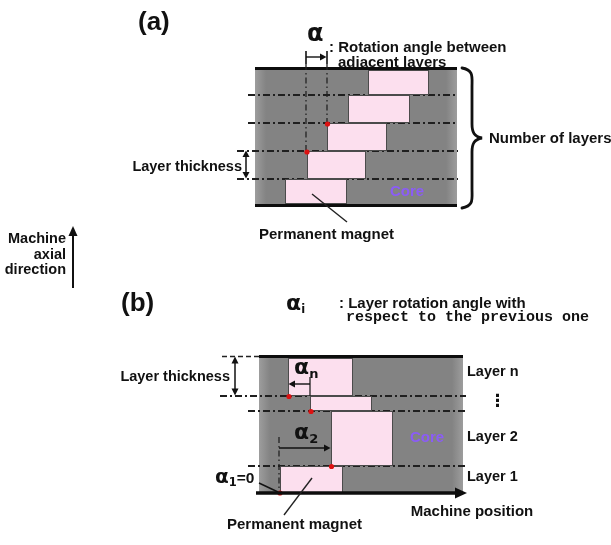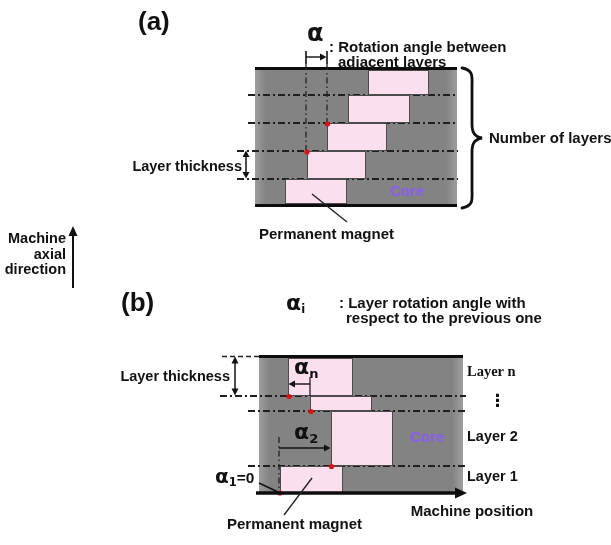--- a/index.html
+++ b/index.html
@@ -60,21 +60,21 @@
 
   <div class="abs t15" style="left:489px;top:130px;">Number of layers</div>
 
   <div class="abs panel-label" style="left:121px;top:289px;">(b)</div>
 
   <span class="abs" style="left:286px;top:292px;">
     <span class="alpha-med">α</span><span class="sub2">i</span>
   </span>
   <div class="abs" style="left:311px;top:295px;margin-left:28px;">
     <div class="t15">: Layer rotation angle with</div>
-    <div class="t15" style="padding-left:7px;">respect to the previous one</div>
+    <div class="t15" style="padding-left:7px;font-family:Liberation Mono, monospace;">respect to the previous one</div>
   </div>
 
   <div class="abs corebox boxb"></div>
 
   <div class="abs dashdot" style="left:220px;top:395px;width:246px;"></div>
   <div class="abs dashdot" style="left:248px;top:410px;width:218px;"></div>
   <div class="abs dashdot" style="left:248px;top:465px;width:218px;"></div>
 
   <div class="abs magnet" style="left:288px;top:358px;width:65px;height:38px;"></div>
   <div class="abs magnet" style="left:310px;top:396px;width:62px;height:15px;"></div>
@@ -86,21 +86,21 @@
   </span>
   <span class="abs" style="left:294px;top:421px;">
     <span class="alpha-med">α</span><span class="sub">2</span>
   </span>
   <span class="abs" style="left:215px;top:466px;">
     <span class="alpha-sm">α</span><span class="sub2">1</span><span style="font:700 15.5px/18px 'Liberation Sans',sans-serif;">=0</span>
   </span>
 
   <div class="abs t145 rightcol" style="left:116px;top:369px;width:114px;">Layer thickness</div>
   <div class="abs core-label" style="left:410px;top:429px;">Core</div>
-  <div class="abs t145" style="left:467px;top:364px;font-family:Liberation Serif, serif;">Layer n</div>
+  <div class="abs t145" style="left:467px;top:364px;">Layer n</div>
   <div class="abs" style="left:489px;top:391px;font:700 17px/18px 'DejaVu Sans',sans-serif;">⋮</div>
   <div class="abs t145" style="left:467px;top:429px;">Layer 2</div>
   <div class="abs t145" style="left:467px;top:469px;">Layer 1</div>
   <div class="abs t15" style="left:227px;top:516px;">Permanent magnet</div>
   <div class="abs" style="left:406px;top:503px;width:132px;text-align:center;font:700 15px/15.5px 'Liberation Sans',sans-serif;">
     <div>Machine position</div>
   </div>
 
   <svg class="abs" style="left:0;top:0;" width="611" height="545" viewBox="0 0 611 545">
 

